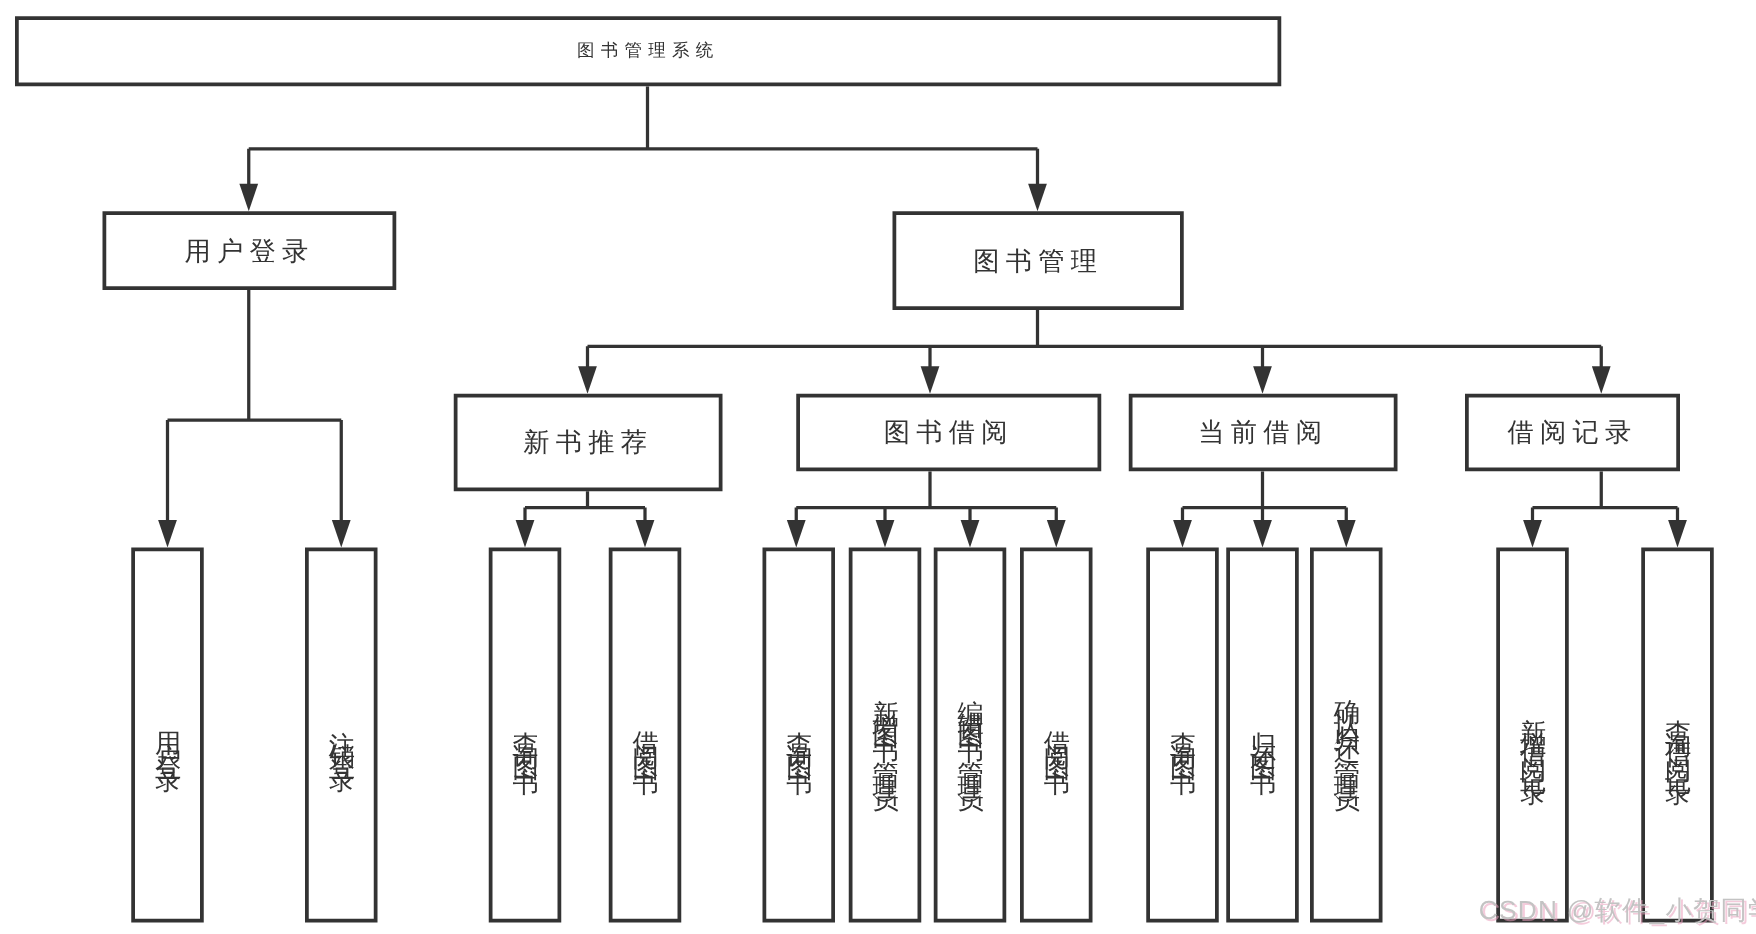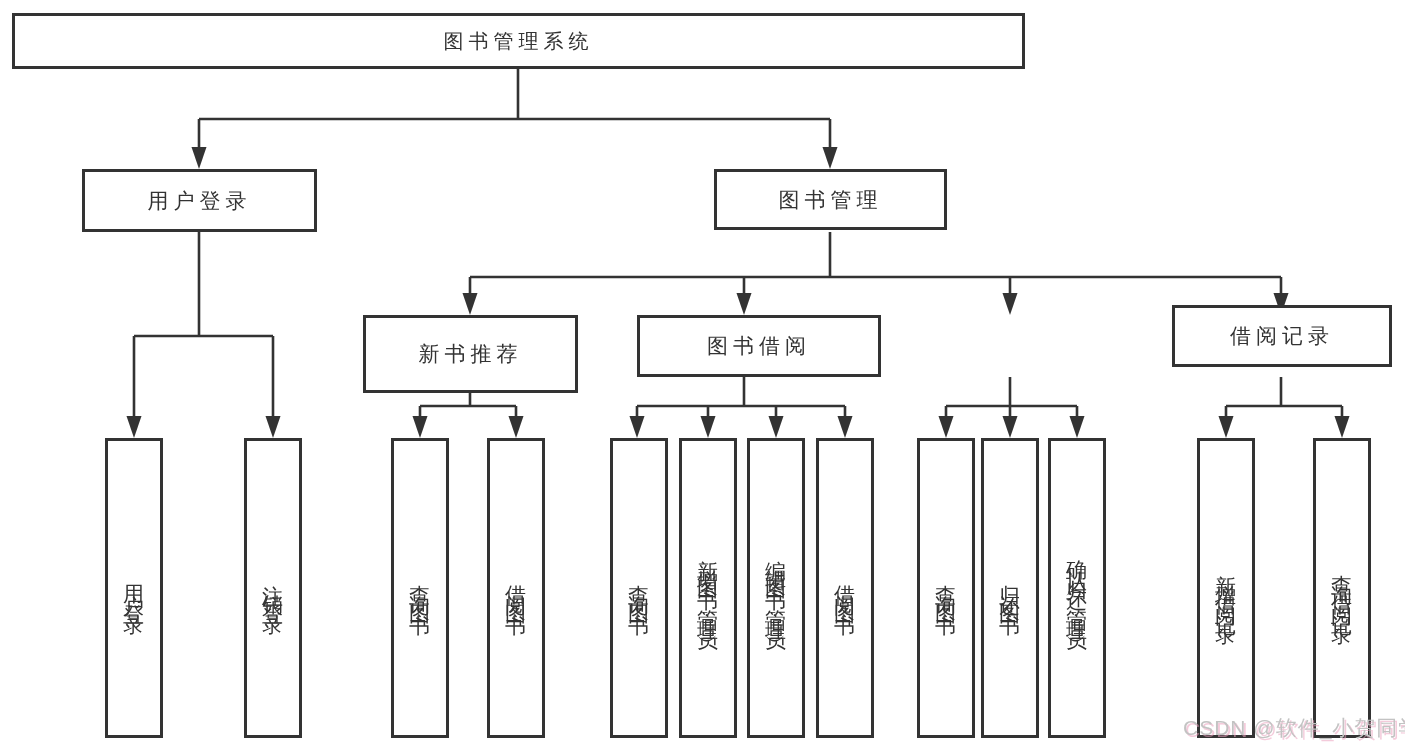--- a/index.html
+++ b/index.html
@@ -35,21 +35,21 @@
     background: #ffffff;
     border: 3px solid #333333;
     display: flex;
     align-items: center;
     justify-content: center;
     font-size: 21px;
     letter-spacing: 5px;
     color: #333333;
     white-space: nowrap;
   }
-  .node.title { font-size: 20px; text-align: center; }
+  .node.title { font-size: 14px; text-align: center; }
   .leaf {
     position: absolute;
     top: 438px;
     width: 58px;
     height: 300px;
     background: #ffffff;
     border: 3px solid #333333;
     display: flex;
     align-items: center;
     justify-content: center;
@@ -135,25 +135,26 @@
     <polygon points="946,438 938.5,416 953.5,416"></polygon>
     <polygon points="1010,438 1002.5,416 1017.5,416"></polygon>
     <polygon points="1077,438 1069.5,416 1084.5,416"></polygon>
     <polygon points="1226,438 1218.5,416 1233.5,416"></polygon>
     <polygon points="1342,438 1334.5,416 1349.5,416"></polygon>
   </svg>
 
   <div class="node title" style="left:12px; top:13px; width:1013px; height:56px;">图书管理系统</div>
 
   <div class="node" style="left:82px; top:169px; width:235px; height:63px;">用户登录</div>
-  <div class="node" style="left:714px; top:169px; width:233px; height:61px;">图书管理</div>
+  <div class="node" style="left:714px; top:169px; width:233px; height:79px;">图书管理</div>
 
   <div class="node" style="left:363px; top:315px; width:215px; height:78px;">新书推荐</div>
   <div class="node" style="left:637px; top:315px; width:244px; height:62px;">图书借阅</div>
-  <div class="node" style="left:1172px; top:305px; width:220px; height:62px;">借阅记录</div>
+  <div class="node" style="left:903px; top:315px; width:215px; height:62px;">当前借阅</div>
+  <div class="node" style="left:1172px; top:315px; width:172px; height:62px;">借阅记录</div>
 
   <div class="leaf" style="left:105px;">用户登录</div>
   <div class="leaf" style="left:244px;">注销登录</div>
 
   <div class="leaf" style="left:391px;">查询图书</div>
   <div class="leaf" style="left:487px;">借阅图书</div>
 
   <div class="leaf" style="left:610px;">查询图书</div>
   <div class="leaf" style="left:679px;">新增图书（管理员）</div>
   <div class="leaf" style="left:747px;">编辑图书（管理员）</div>

